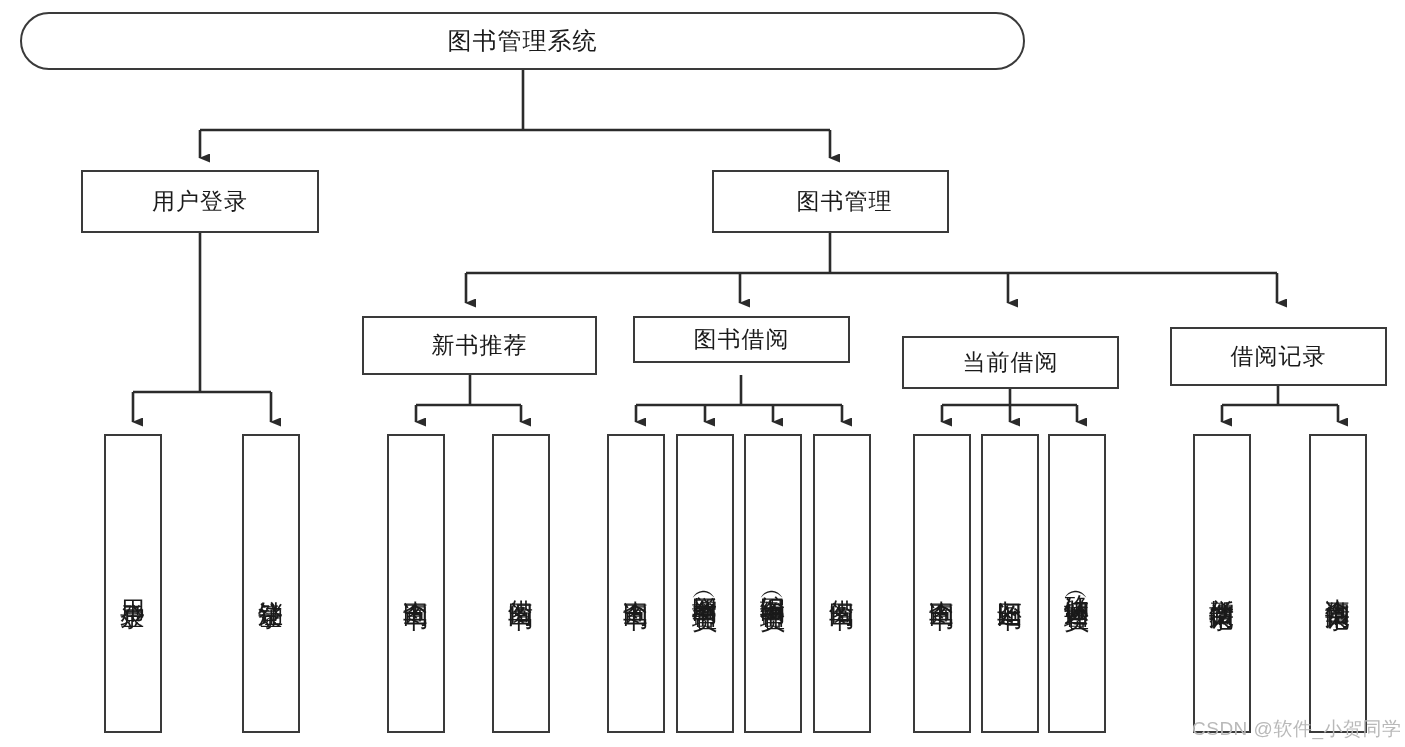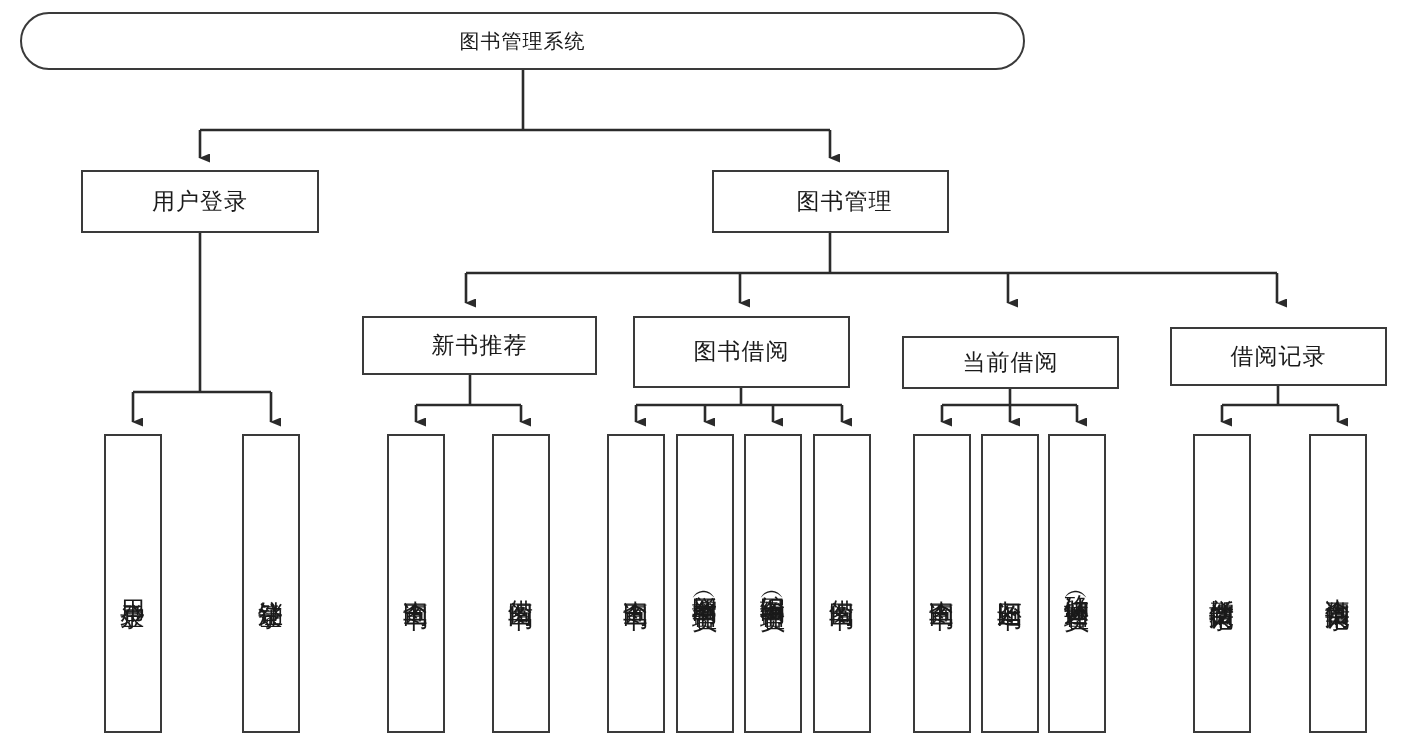--- a/index.html
+++ b/index.html
@@ -35,21 +35,21 @@
     align-items: center;
     justify-content: center;
     color: #1a1a1a;
   }
   .node.horiz {
     font-size: 23px;
     letter-spacing: 1px;
     line-height: 1.2;
   }
   .node.root {
-    font-size: 20px;
+    font-size: 24px;
     border-radius: 29px;
   }
   .node.vert {
     align-items: center;
     justify-content: center;
     padding: 4px 0;
   }
   .node.vert .vlabel {
     writing-mode: vertical-rl;
     text-orientation: upright;
@@ -131,21 +131,21 @@
   </div>
 
   <div class="node horiz" style="left:712px; top:170px; width:237px; height:63px;padding-left:28px;">
     <span>图书管理</span>
   </div>
 
   <div class="node horiz" style="left:362px; top:316px; width:235px; height:59px;">
     <span>新书推荐</span>
   </div>
 
-  <div class="node horiz" style="left:633px; top:316px; width:217px; height:72px;">
+  <div class="node horiz" style="left:633px; top:316px; width:217px; height:47px;">
     <span>图书借阅</span>
   </div>
 
   <div class="node horiz" style="left:902px; top:336px; width:217px; height:53px;">
     <span>当前借阅</span>
   </div>
 
   <div class="node horiz" style="left:1170px; top:316px; width:217px; height:59px;margin-top:11px;">
     <span>借阅记录</span>
   </div>
@@ -195,14 +195,15 @@
   </div>
 
   <div class="node vert" style="left:1193px; top:434px; width:58px; height:299px;">
     <span class="vlabel">新增借阅记录</span>
   </div>
 
   <div class="node vert" style="left:1309px; top:434px; width:58px; height:299px;">
     <span class="vlabel">查询借阅记录</span>
   </div>
 
+  <div class="watermark" style="left:1192px; top:716px;">CSDN @软件_小贺同学</div>
 
 </div>
 
 </body></html>

